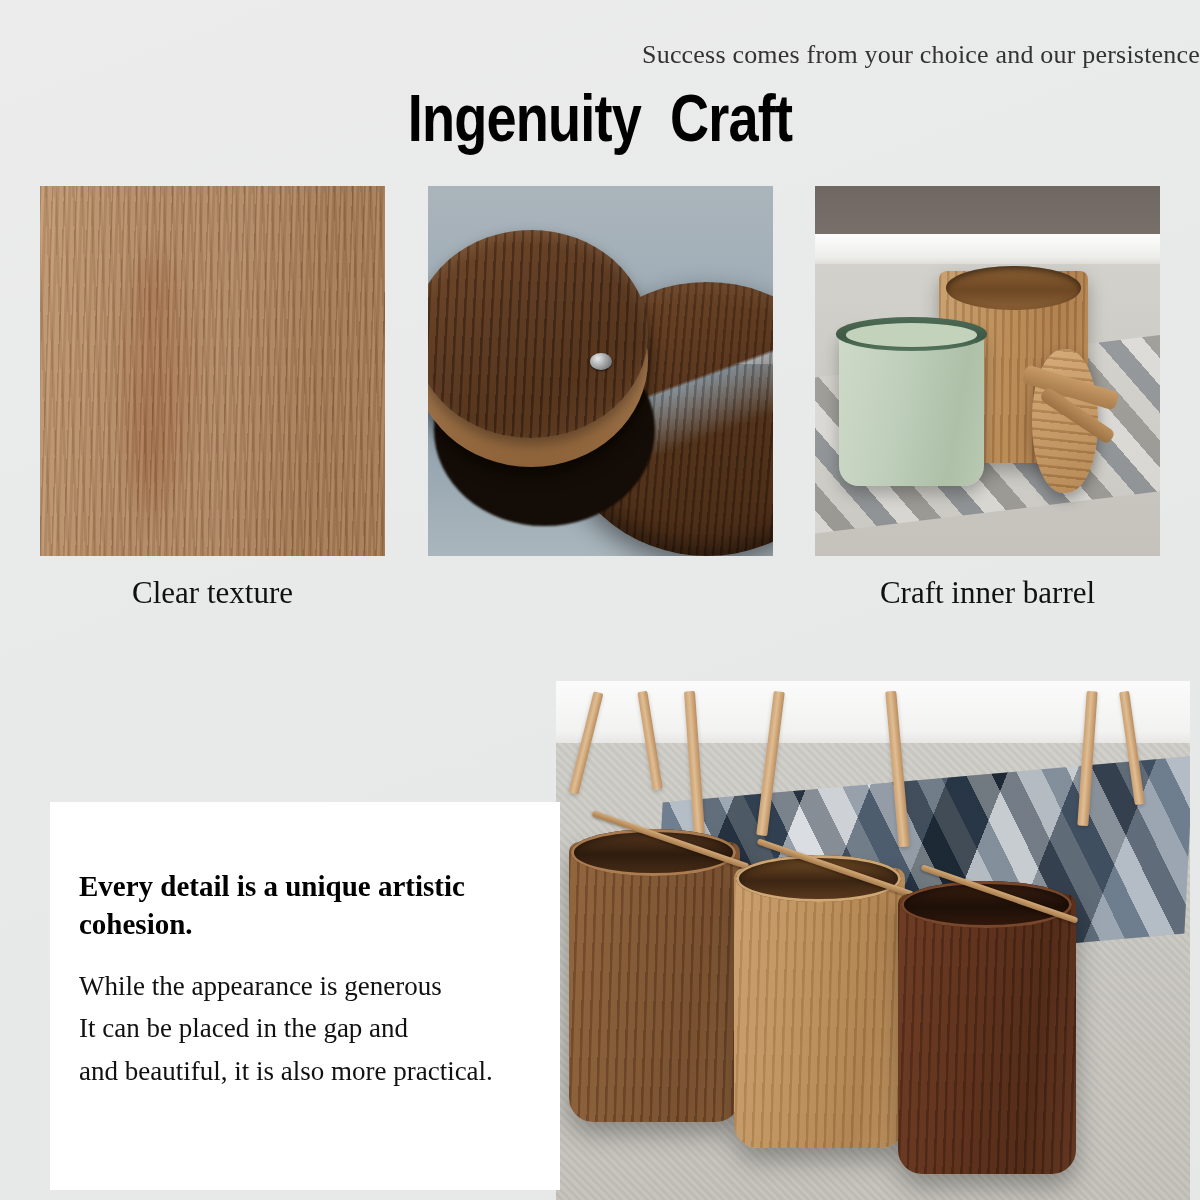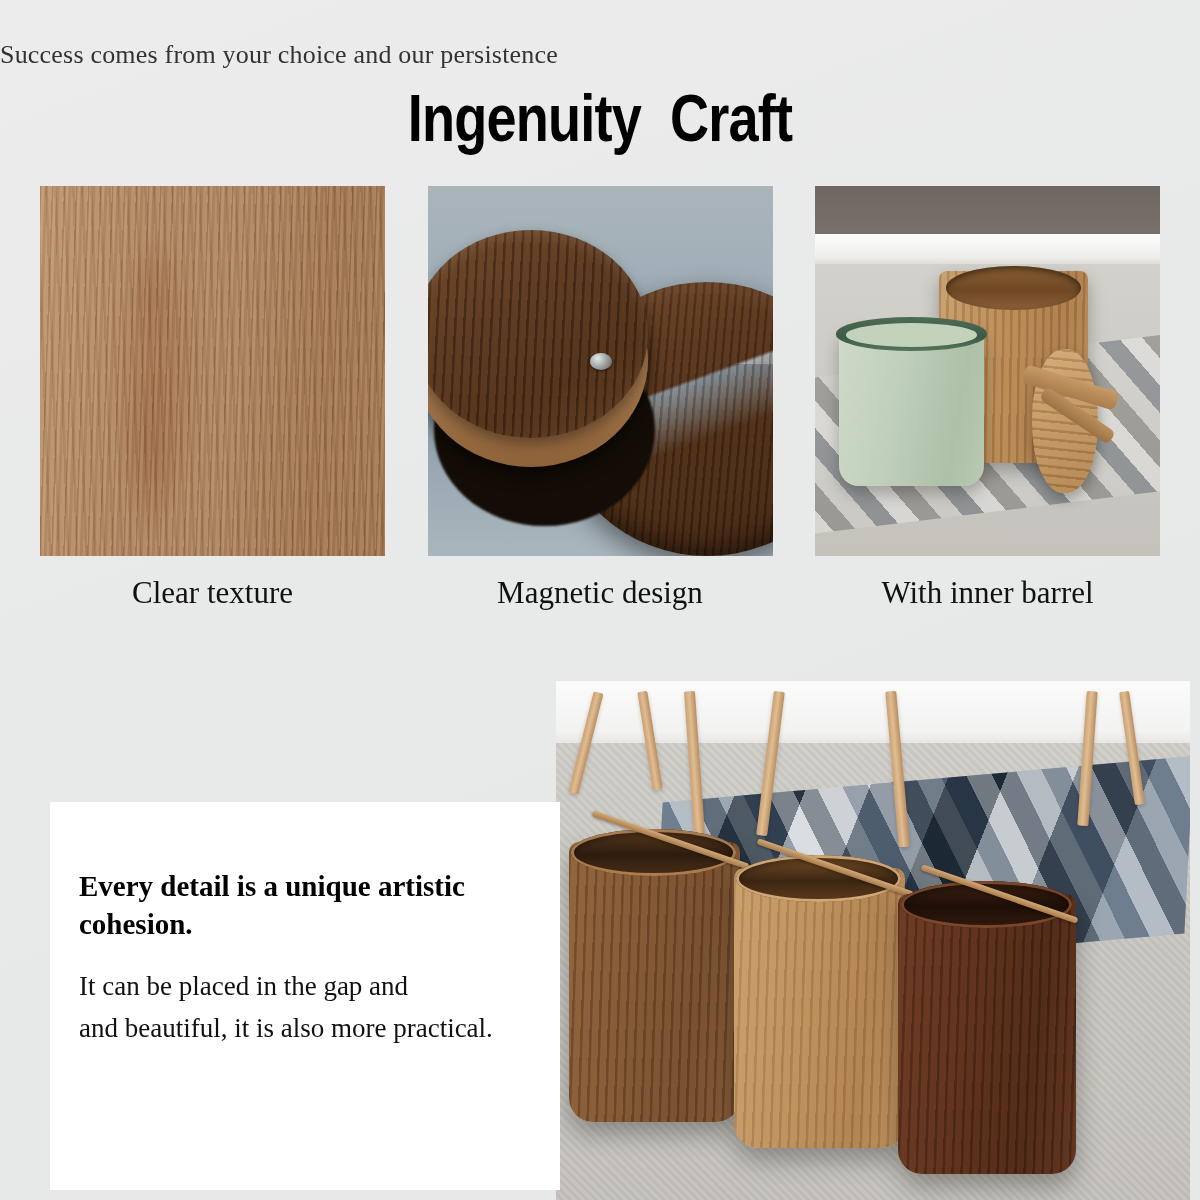--- a/index.html
+++ b/index.html
@@ -7,21 +7,21 @@
     width:1200px;height:1200px;overflow:hidden;
     background:#e9eaea;
     font-family:"Liberation Serif", serif;
     position:relative;
   }
   #page{position:relative;width:1200px;height:1200px;
     background:linear-gradient(160deg,#ececec 0%,#e8e9e9 45%,#e6e7e7 100%);}
 
   
   .tagline{
-    position:absolute;left:0;top:40px;width:1200px;text-align:left;
+    position:absolute;left:0;top:40px;width:1200px;text-align:right;
     font-family:"Liberation Serif", serif;
     font-size:26px;color:#333333;letter-spacing:.2px;white-space:nowrap;
   }
   .headline{
     position:absolute;left:0;top:84px;width:1200px;text-align:center;
     font-family:"Liberation Sans", sans-serif;
     font-weight:bold;font-size:66px;color:#000;
     letter-spacing:-1px;word-spacing:18px;
     transform:scaleX(.82);transform-origin:center top;
     white-space:nowrap;line-height:1.05;
@@ -245,22 +245,21 @@
       <div class="br-strap2"></div>
       <div class="br-green"></div>
       <div class="br-green-rim"></div>
       <div class="br-green-in"></div>
     </div>
 
   </div>
 
   <div class="captions">
     <div class="caption">Clear texture</div>
-    <div class="caption">Magnetic design</div>
-    <div class="caption">With inner barrel</div>
+    <div class="caption">Craft inner barrel</div>
   </div>
 
   <div class="hero">
     <div class="h-wall"></div>
     <div class="h-floor"></div>
     <div class="h-rug"></div>
     <div class="h-rug2"></div>
 
     <div class="leg leg1"></div>
     <div class="leg leg2"></div>
@@ -283,19 +282,20 @@
     <div class="bin b3"></div>
     <div class="bin-mouth b3m"></div>
     <div class="bin-mouth b3r"></div>
     <div class="strap s3"></div>
   </div>
 
   <div class="card">
     <div class="card-inner">
       <p class="lead">Every detail is a unique artistic cohesion.</p>
       <p class="body-l">
+        <span>While the appearance is generous</span>
         <span>It can be placed in the gap and</span>
         <span>and beautiful, it is also more practical.</span>
       </p>
     </div>
   </div>
 
 </div>
 
 </body></html>

